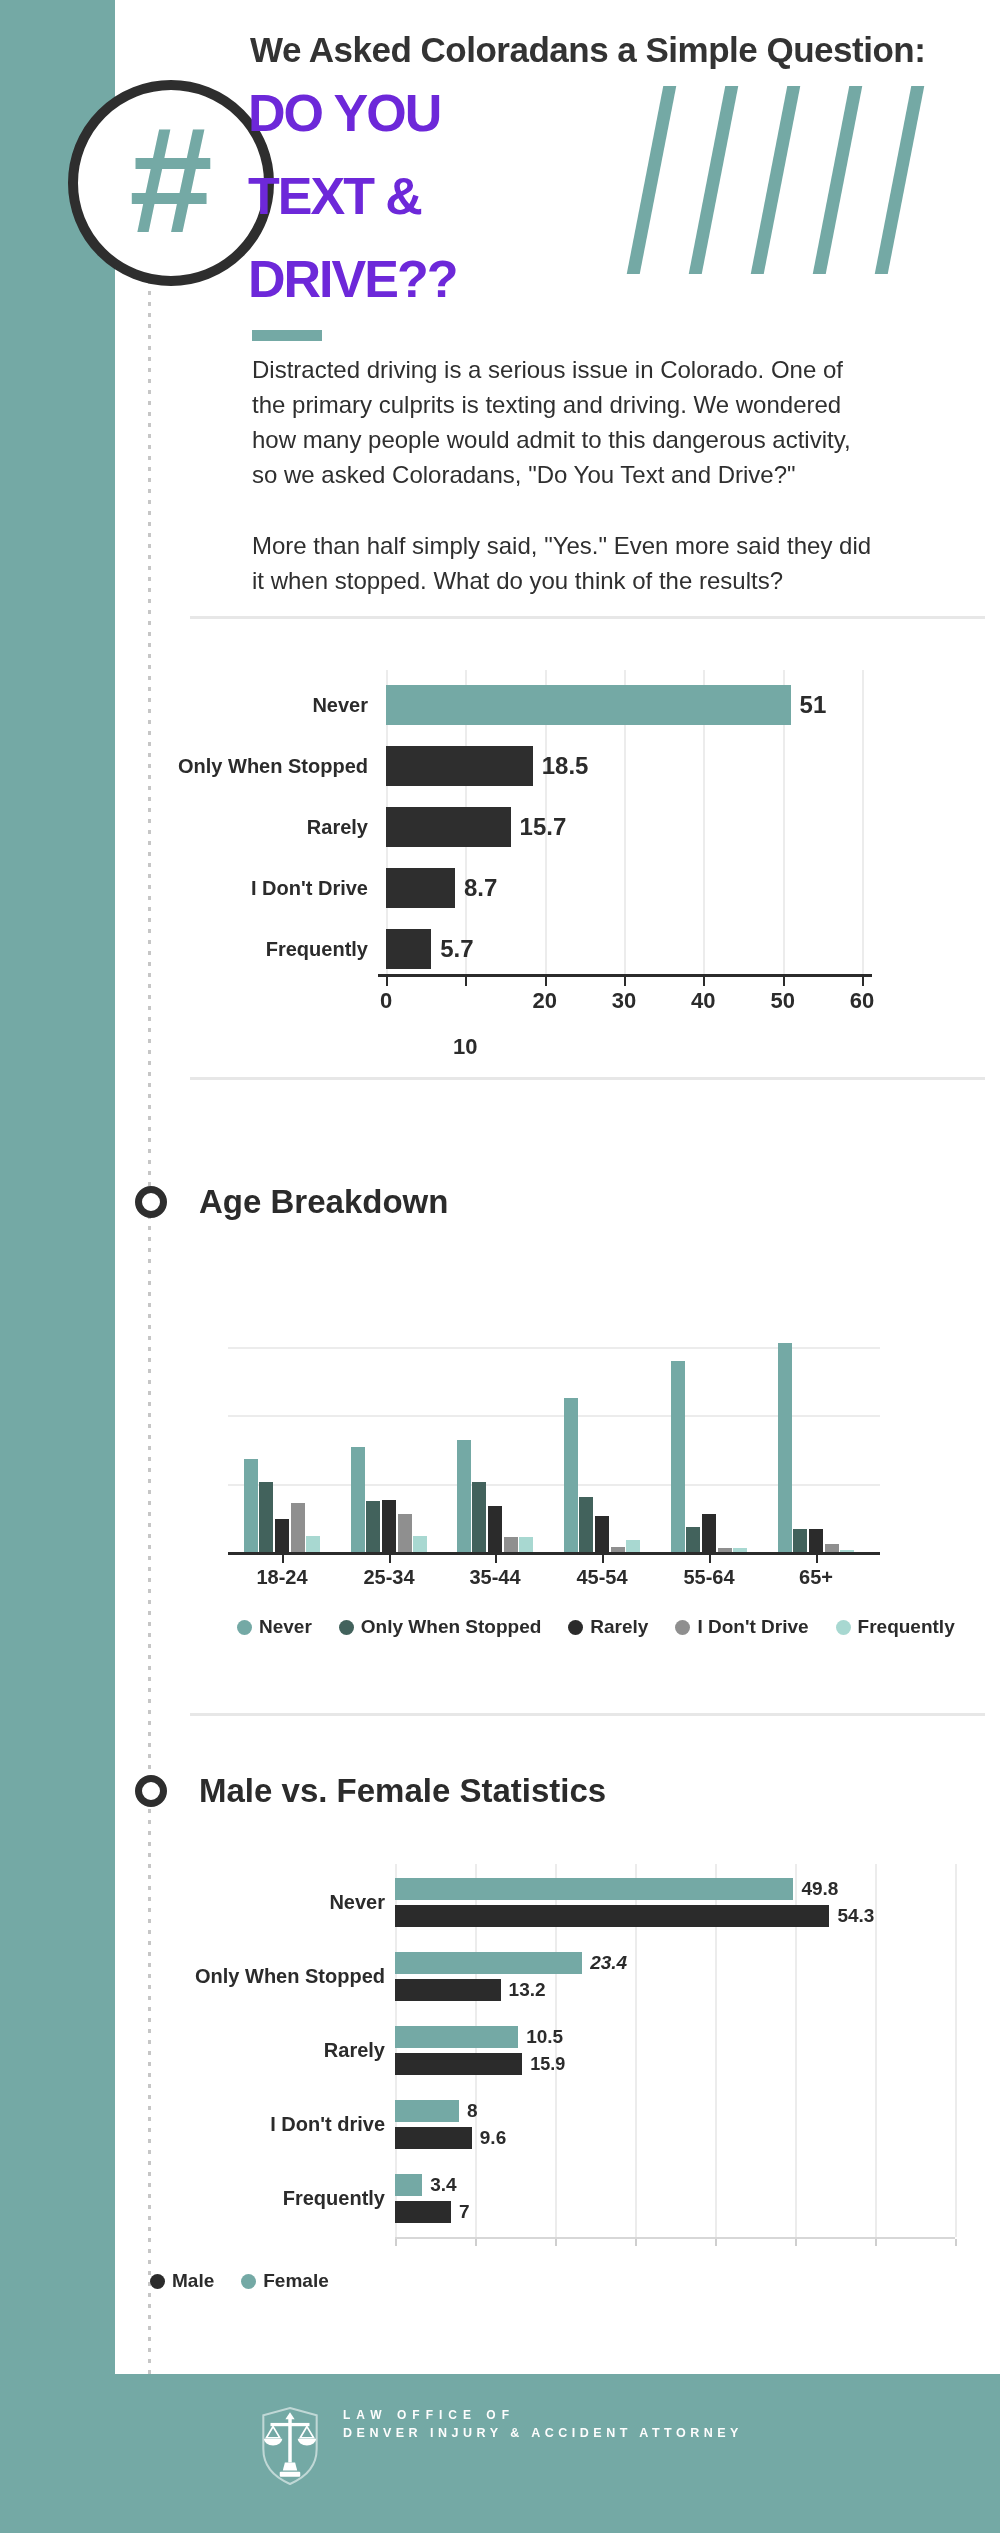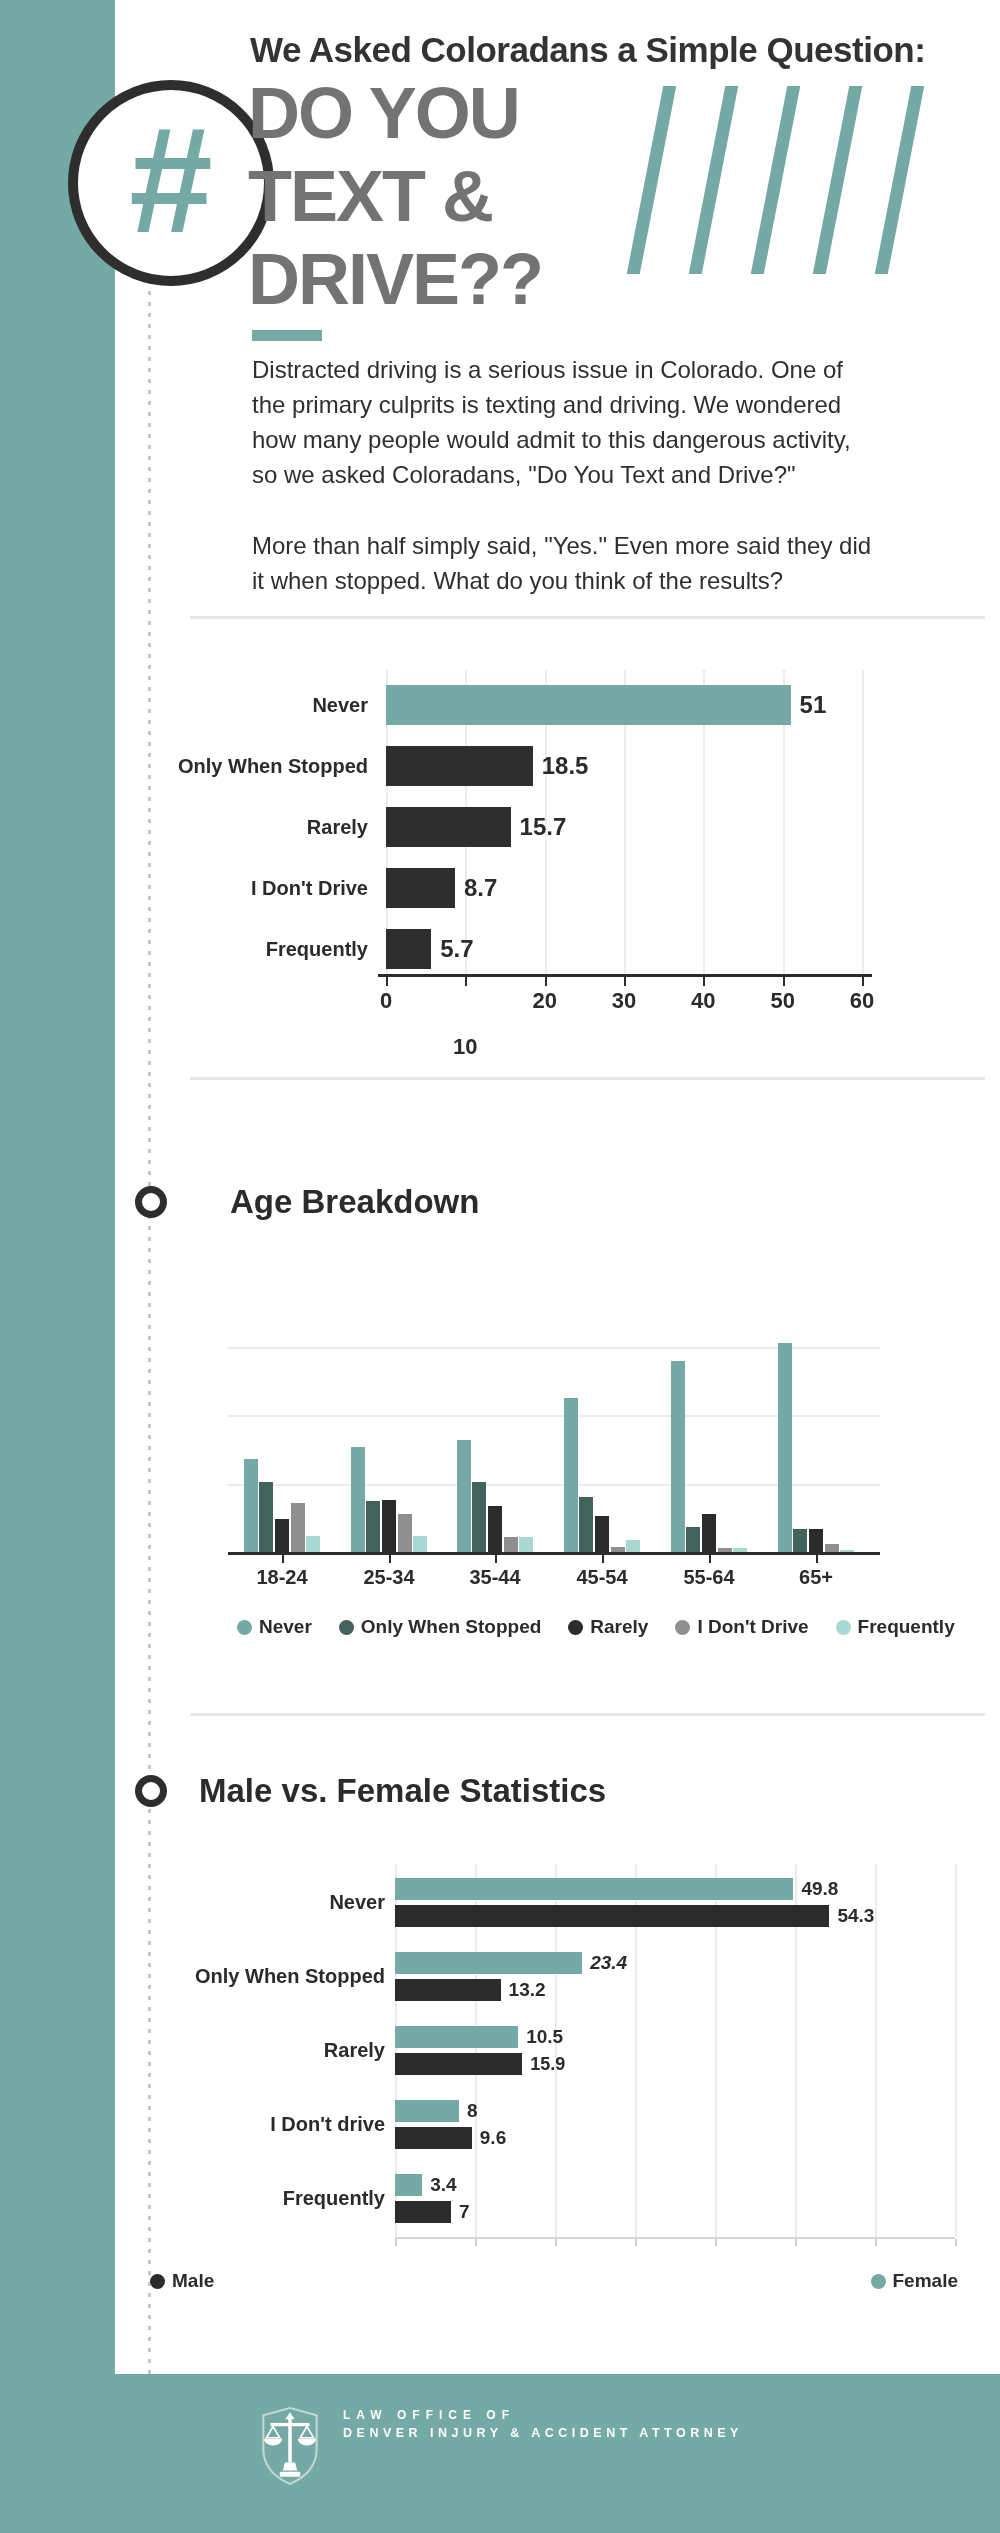--- a/index.html
+++ b/index.html
@@ -11,22 +11,22 @@
   .footer{left:0;top:2374px;width:1000px;height:159px;background:#74a9a5;}
   
   .dotted{left:148px;top:258px;width:3px;height:2116px;
           background-image:repeating-linear-gradient(to bottom,#c6c6c6 0 4px,transparent 4px 11px);}
   
   .hash-badge{left:68px;top:80px;width:186px;height:186px;border:10px solid #2e2e2e;
               border-radius:50%;background:#ffffff;display:flex;align-items:center;justify-content:center;}
   .hash-badge span{font-size:150px;font-weight:700;color:#74a9a5;line-height:1;margin-top:-6px;}
   
   .kicker{left:250px;top:30px;font-size:35px;font-weight:600;letter-spacing:-0.5px;color:#333;white-space:nowrap;}
-  .big-title{left:248px;top:72px;font-size:72px;line-height:83px;font-weight:800;
-             letter-spacing:-2px;color:#737373;white-space:pre-line;}
+  .big-title{left:248px;top:72px;font-size:52px;line-height:83px;font-weight:800;
+             letter-spacing:-2px;color:#6d28d9;white-space:pre-line;}
   .title-dash{left:252px;top:330px;width:70px;height:11px;background:#74a9a5;}
   .stripes{left:645px;top:86px;display:flex;}
   .stripes i{display:block;width:13px;height:188px;background:#74a9a5;margin-right:49px;transform:skewX(-11deg);}
   
   .para{left:252px;width:700px;font-size:24px;line-height:35px;color:#2f2f2f;white-space:pre-line;}
   .p1{top:352px;} .p2{top:528px;}
   .divider{left:190px;width:795px;height:3px;background:#e7e7e7;}
   
   .ring{width:18px;height:18px;border:7px solid #2e2e2e;border-radius:50%;background:#fff;}
   .section-title{font-size:33px;font-weight:700;color:#2b2b2b;white-space:nowrap;}
@@ -84,21 +84,21 @@
 how many people would admit to this dangerous activity,
 so we asked Coloradans, "Do You Text and Drive?"</div>
 <div class="abs para p2">More than half simply said, "Yes." Even more said they did
 it when stopped. What do you think of the results?</div>
 
 <div class="abs divider" style="top:616px;"></div>
 <div class="abs divider" style="top:1077px;"></div>
 <div class="abs divider" style="top:1713px;"></div>
 
 <div class="abs ring" style="left:135px;top:1186px;"></div>
-<div class="abs section-title" style="left:199px;top:1183px;margin-left:31px;">Age Breakdown</div>
+<div class="abs section-title" style="left:199px;top:1183px;">Age Breakdown</div>
 
 <div class="abs ring" style="left:135px;top:1775px;"></div>
 <div class="abs section-title" style="left:199px;top:1772px;">Male vs. Female Statistics</div>
 
 <div class="abs" id="charts-layer" style="left:0;top:0;width:1000px;height:2533px;">
     <div class="gridv" style="position: absolute; left: 386px; top: 670px; height: 304px;"></div>
     <div class="tick" style="position: absolute; left: 386px; top: 977px; height: 9px;"></div>
     <div class="tick-label" style="position: absolute; left: 361px; top: 988px; width: 50px;">0</div>
     <div class="gridv" style="position: absolute; left: 465.33px; top: 670px; height: 304px;"></div>
     <div class="tick" style="position: absolute; left: 465.33px; top: 977px; height: 9px;"></div>
@@ -237,21 +237,21 @@
     <div class="cat-label" style="position: absolute; left: 150px; top: 2111px; width: 235px; line-height: 27px; font-size: 20px;">I Don't drive</div>
     <div class="bar" style="position: absolute; left: 395px; top: 2100px; width: 64px; height: 22px; background: rgb(116, 169, 165);"></div>
     <div class="val-label" style="position: absolute; left: 467px; top: 2100px; line-height: 22px; font-size: 19px;">8</div>
     <div class="bar" style="position: absolute; left: 395px; top: 2127px; width: 76.8px; height: 22px; background: rgb(43, 43, 43);"></div>
     <div class="val-label" style="position: absolute; left: 479.8px; top: 2127px; line-height: 22px; font-size: 19px;">9.6</div>
     <div class="cat-label" style="position: absolute; left: 150px; top: 2185px; width: 235px; line-height: 27px; font-size: 20px;">Frequently</div>
     <div class="bar" style="position: absolute; left: 395px; top: 2174px; width: 27.2px; height: 22px; background: rgb(116, 169, 165);"></div>
     <div class="val-label" style="position: absolute; left: 430.2px; top: 2174px; line-height: 22px; font-size: 19px;">3.4</div>
     <div class="bar" style="position: absolute; left: 395px; top: 2201px; width: 56px; height: 22px; background: rgb(43, 43, 43);"></div>
     <div class="val-label" style="position: absolute; left: 459px; top: 2201px; line-height: 22px; font-size: 19px;">7</div>
-    <div class="legend-row" style="position: absolute; left: 150px; top: 2270px; width: 835px; justify-content: space-between;">
+    <div class="legend-row" style="position: absolute; left: 150px; top: 2270px; width: 835px; justify-content: flex-start;">
       <div class="legend-item">
         <span class="legend-dot" style="background: rgb(43, 43, 43);"></span>
         <span class="legend-label">Male</span>
       </div>
       <div class="legend-item">
         <span class="legend-dot" style="background: rgb(116, 169, 165);"></span>
         <span class="legend-label">Female</span>
       </div>
     </div>
   </div>

